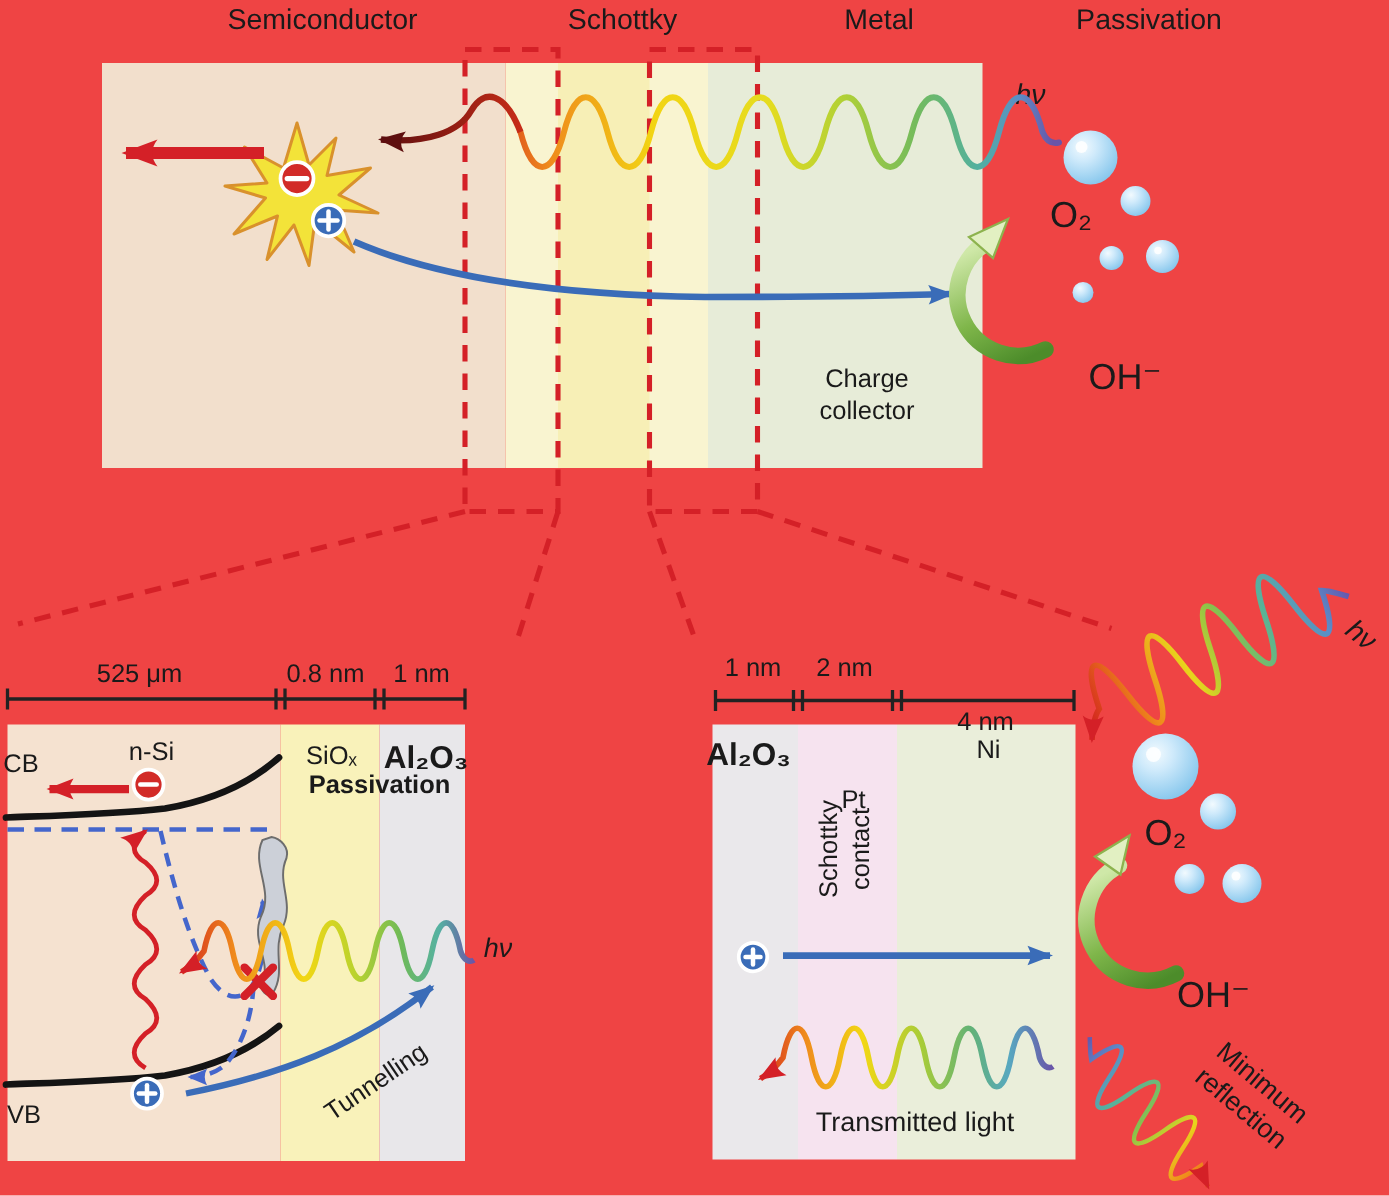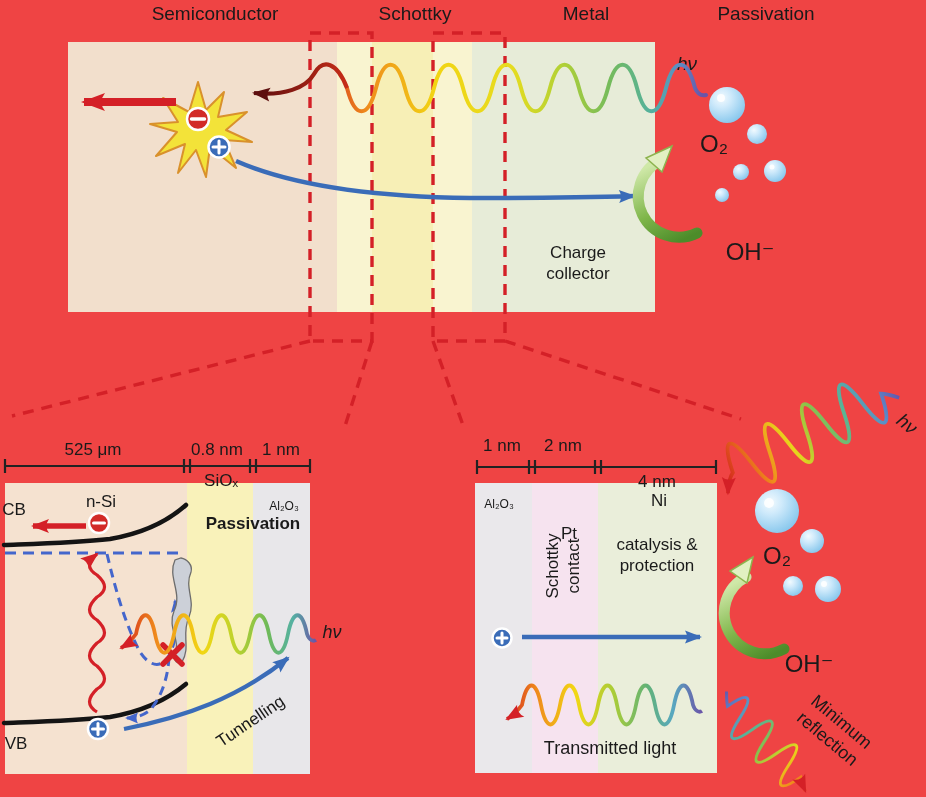--- a/index.html
+++ b/index.html
@@ -1,20 +1,20 @@
 <!DOCTYPE html>
 <html><head>
 <meta charset="utf-8">
 <style>
   html,body{margin:0;padding:0;background:#ffffff;}
   #stage{position:relative;width:926px;height:797px;background:#ef4444;overflow:hidden;
          font-family:"Liberation Sans","DejaVu Sans",sans-serif;color:#1a1a1a;}
   .lbl{position:absolute;transform:translate(-50%,-50%);white-space:pre-line;text-align:center;
        line-height:1.22;user-select:none;}
-  .f19{font-size:19px;} .f18{font-size:18px;} .f17{font-size:17px;} .f16{font-size:12px;} .f20{font-size:24px;}
+  .f19{font-size:19px;} .f18{font-size:18px;} .f17{font-size:17px;} .f16{font-size:21px;font-weight:bold;} .f20{font-size:24px;}
   .it{font-style:italic;}
   .rot-tunnel{transform:translate(-50%,-50%) rotate(-34deg);}
   .rot-schottky{transform:translate(-50%,-50%) rotate(-90deg);}
   .rot-min{transform:translate(-50%,-50%) rotate(40deg);}
   .rot-hv{transform:translate(-50%,-50%) rotate(38deg);}
   .region-row{position:absolute;display:flex;}
   .region-row>div{height:100%;}
   svg{position:absolute;left:0;top:0;}
   .layer0{z-index:0;} .layer1{z-index:1;}
 </style>
@@ -265,37 +265,35 @@
   <div class="lbl f19 it" style="left:687px;top:64px;">hν</div>
   <div class="lbl f20" style="left:714px;top:144px;">O₂</div>
   <div class="lbl f20" style="left:750px;top:252px;">OH⁻</div>
   <div class="lbl f17" style="left:578px;top:264px;">Charge
 collector</div>
 
   <div class="lbl f17" style="left:93px;top:450px;">525 μm</div>
   <div class="lbl f17" style="left:217px;top:450px;">0.8 nm</div>
   <div class="lbl f17" style="left:281px;top:450px;">1 nm</div>
   <div class="lbl f17" style="left:101px;top:502px;">n-Si</div>
-  <div class="lbl f17" style="left:221px;top:481px;">SiOₓ</div>
+  <div class="lbl f17" style="left:221px;top:505px;">SiOₓ</div>
   <div class="lbl f16" style="left:284px;top:506px;">Al₂O₃</div>
   <div class="lbl f17" style="left:14px;top:510px;">CB</div>
   <div class="lbl f17" style="left:16px;top:744px;">VB</div>
   <div class="lbl f17" style="left:253px;top:524px;font-weight:bold;">Passivation</div>
   <div class="lbl f17 rot-tunnel" style="left:251px;top:722px;">Tunnelling</div>
   <div class="lbl f18 it" style="left:332px;top:633px;">hν</div>
 
   <div class="lbl f17" style="left:502px;top:446px;">1 nm</div>
   <div class="lbl f17" style="left:563px;top:446px;">2 nm</div>
   <div class="lbl f17" style="left:657px;top:446px;margin-top:36px;">4 nm</div>
   <div class="lbl f16" style="left:499px;top:504px;">Al₂O₃</div>
   <div class="lbl f17" style="left:569px;top:502px;margin-top:32px;">Pt</div>
   <div class="lbl f17" style="left:659px;top:501px;">Ni</div>
   <div class="lbl f17 rot-schottky" style="left:564px;top:566px;">Schottky
 contact</div>
-  <div class="lbl f17" style="left:657px;top:556px;">catalysis &amp;
-protection</div>
   <div class="lbl f18" style="left:610px;top:749px;">Transmitted light</div>
   <div class="lbl f20" style="left:777px;top:556px;">O₂</div>
   <div class="lbl f20" style="left:809px;top:664px;">OH⁻</div>
   <div class="lbl f18 rot-min" style="left:834px;top:731px;">Minimum
 reflection</div>
   <div class="lbl f19 it rot-hv" style="left:907px;top:424px;">hν</div>
 </div>
 
 </body></html>

